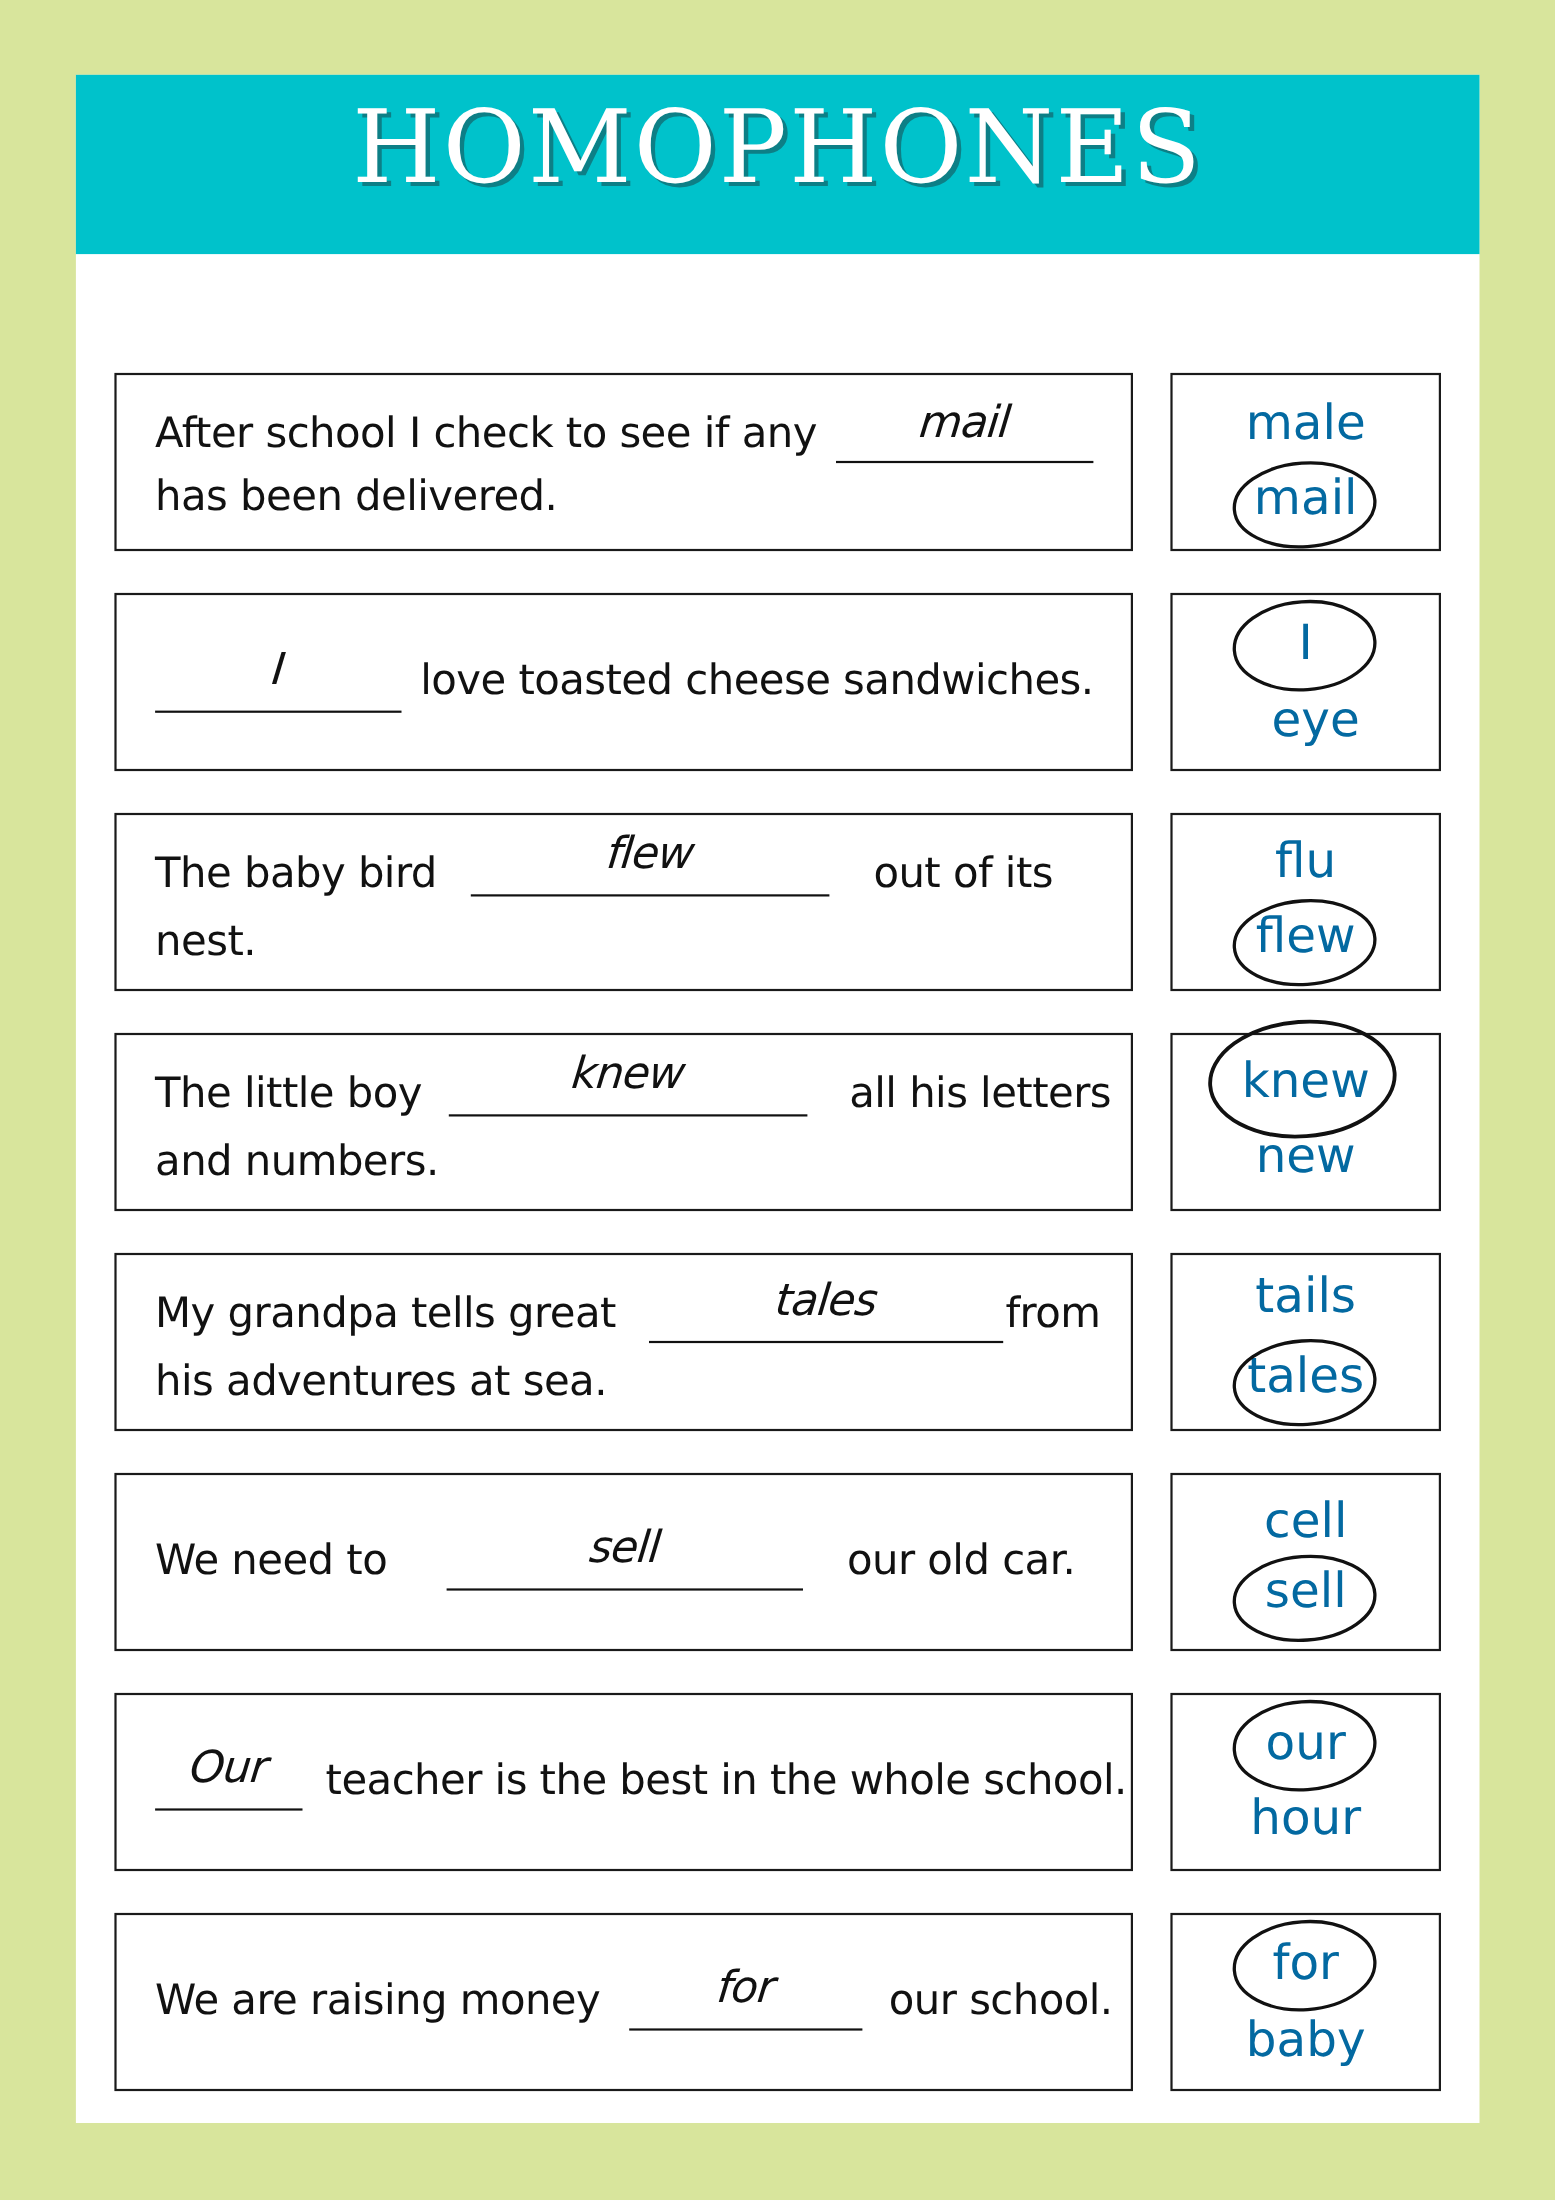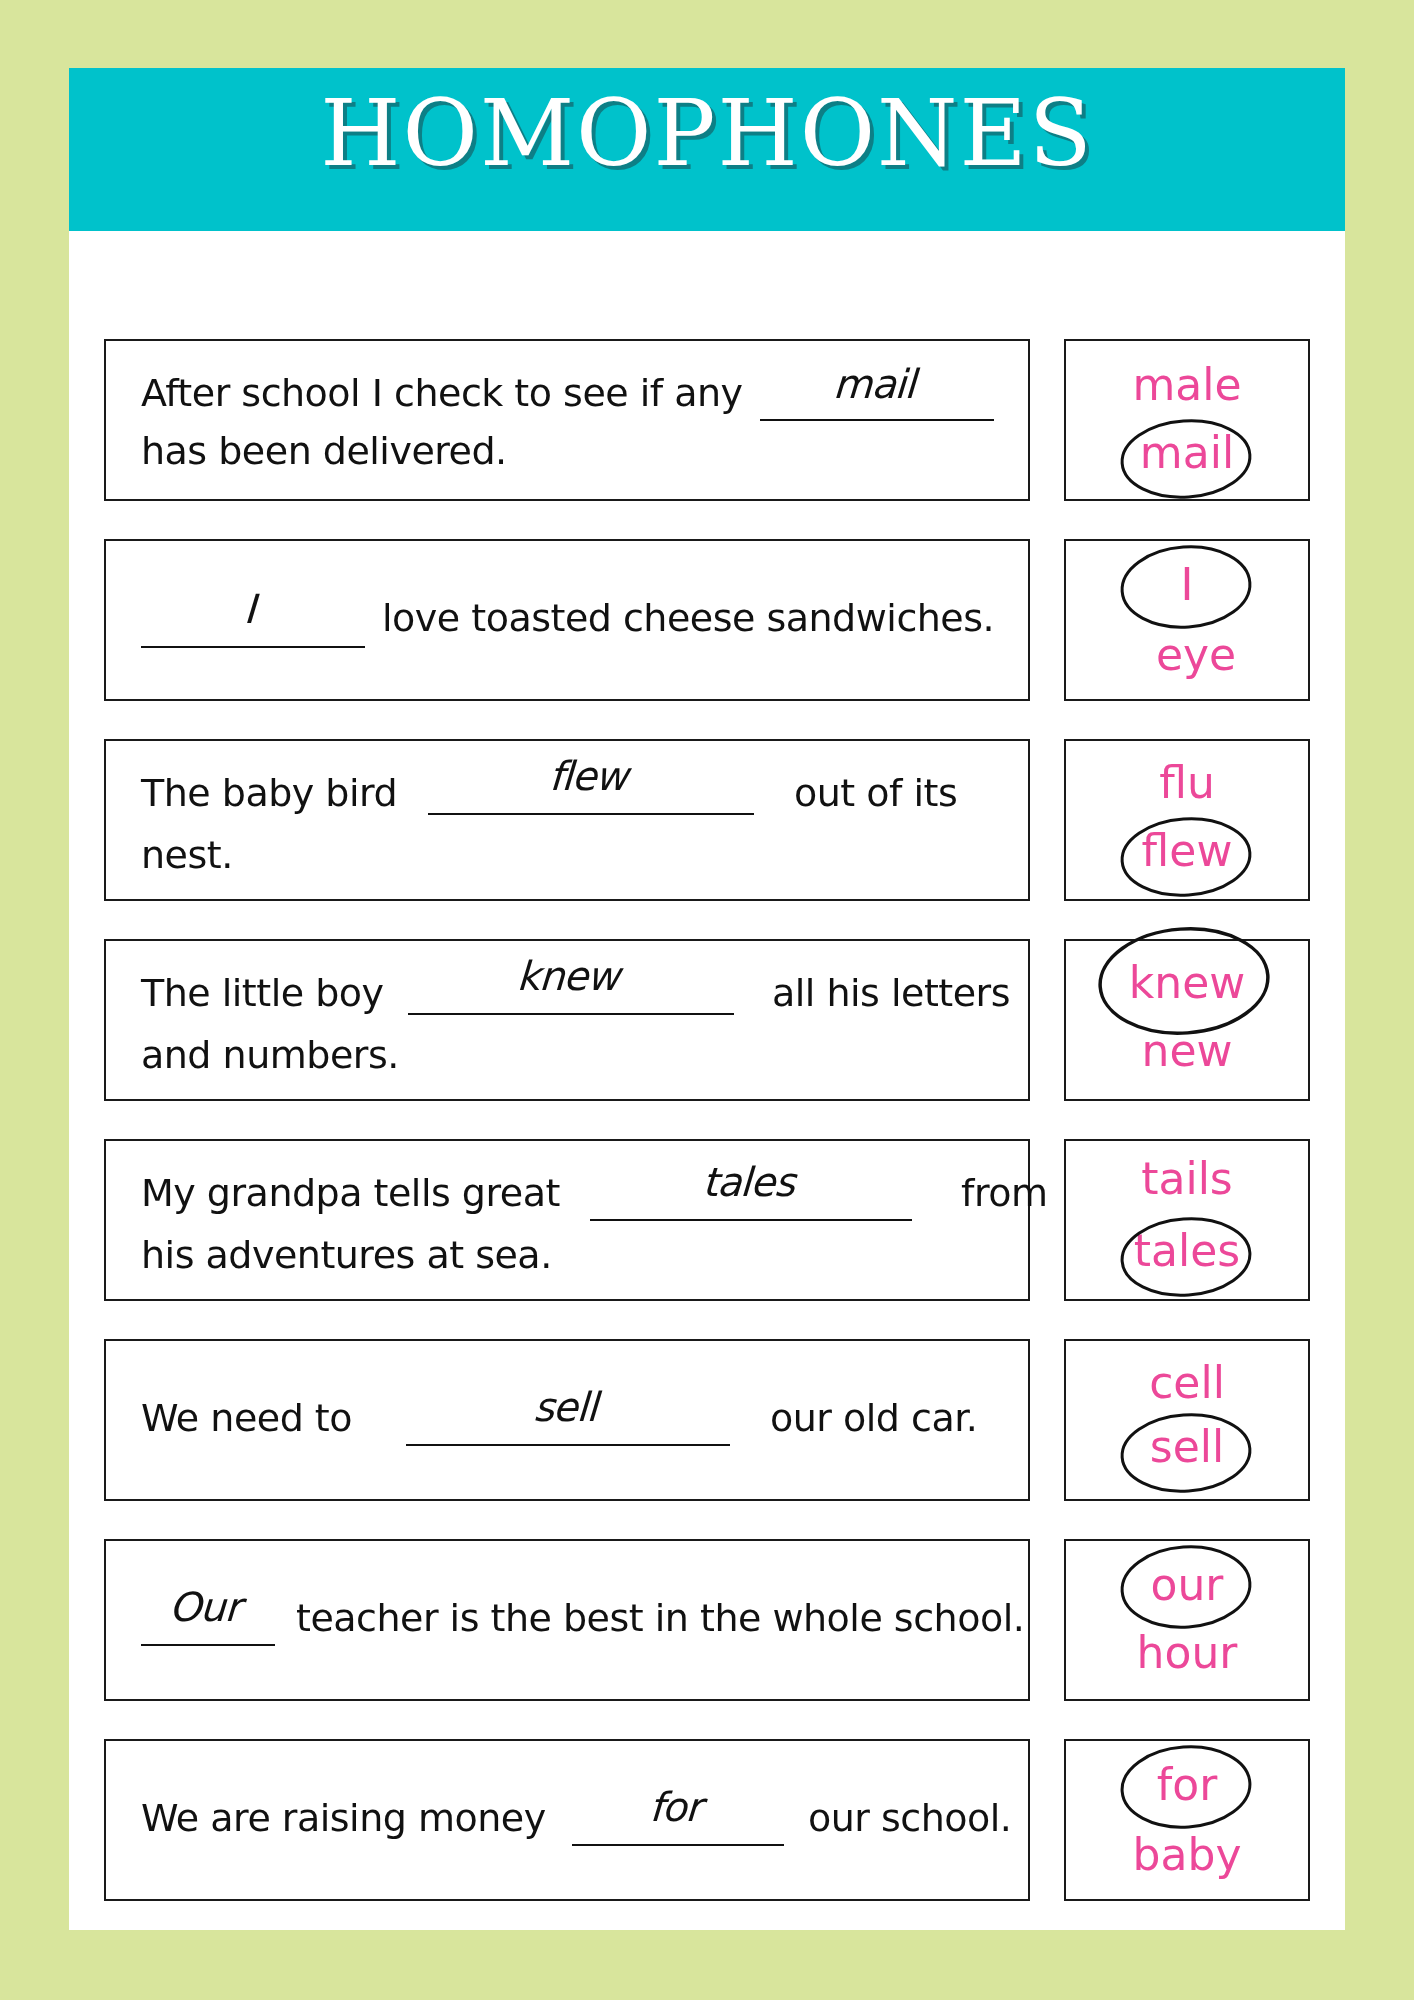--- a/index.html
+++ b/index.html
@@ -5,21 +5,21 @@
   html, body { margin:0; padding:0; }
   body { width:1414px; height:2000px; background:#d8e59c; position:relative; overflow:hidden; font-family:"DejaVu Sans", sans-serif; }
   .sheet { position:absolute; left:69px; top:68px; width:1276px; height:1862px; background:#ffffff; }
   .banner { position:absolute; left:69px; top:68px; width:1276px; height:163px; background:#00c2cb; }
   .title { position:absolute; left:0; right:0; top:88px; text-align:center; font-family:"DejaVu Serif", serif; font-size:92px; color:#ffffff; letter-spacing:2px; text-shadow:4px 4px 0 #0d7f86; line-height:1; }
   .qbox { position:absolute; left:104px; width:926px; height:162px; border:2px solid #1a1a1a; box-sizing:border-box; background:#fff;padding-left:36px; }
   .abox { position:absolute; left:1064px; width:246px; height:162px; border:2px solid #1a1a1a; box-sizing:border-box; background:#fff; }
   .line { position:absolute; font-family:"DejaVu Sans", sans-serif; font-size:38px; color:#111; white-space:nowrap; font-weight:normal; letter-spacing:-0.5px; }
   .blank { position:absolute; border-bottom:2px solid #111; height:0; }
   .hw { position:absolute; font-family:"DejaVu Sans", sans-serif; font-style:italic; font-size:40px; color:#111; text-align:center; white-space:nowrap; transform:skewX(-6deg); letter-spacing:-1px;}
-  .opt { position:absolute; left:0; right:0; text-align:center; font-family:"DejaVu Sans", sans-serif; font-size:44px; color:#ec4899; line-height:1; }
+  .opt { position:absolute; left:0; right:0; text-align:center; font-family:"DejaVu Sans", sans-serif; font-size:44px; color:#0369a1; line-height:1; }
   .circle { position:absolute; pointer-events:none; }
 </style>
 </head>
 <body>
 
 <div class="sheet"></div>
 <div class="banner"></div>
 <div class="title">HOMOPHONES</div>
 
 <div class="qbox" style="top:339px;">
@@ -76,21 +76,21 @@
   <span class="opt" style="top:88px;">new</span>
   <svg class="circle" style="left:30px;top:-24px;" width="180" height="130">
       <ellipse cx="88" cy="64" rx="84" ry="52" fill="none" stroke="#111" stroke-width="3.5" transform="rotate(-4 88 64)"></ellipse>
     </svg>
 </div>
 
 <div class="qbox" style="top:1139px;">
   <span class="line" style="left:35px;top:30px;">My grandpa tells great</span>
   <div class="blank" style="left:484px;top:78px;width:322px;"></div>
   <span class="hw" style="left:484px;top:18px;width:322px;">tales</span>
-  <span class="line" style="left:808px;top:30px;margin-left:47px;">from</span>
+  <span class="line" style="left:808px;top:30px;">from</span>
   <span class="line" style="left:35px;top:92px;">his adventures at sea.</span>
 </div>
 <div class="abox" style="top:1139px;">
   <span class="opt" style="top:16px;">tails</span>
   <span class="opt" style="top:88px;">tales</span>
   <svg class="circle" style="left:52px;top:68px;" width="140" height="100">
       <ellipse cx="68" cy="48" rx="64" ry="38" fill="none" stroke="#111" stroke-width="3" transform="rotate(-4 68 48)"></ellipse>
     </svg>
 </div>
 

